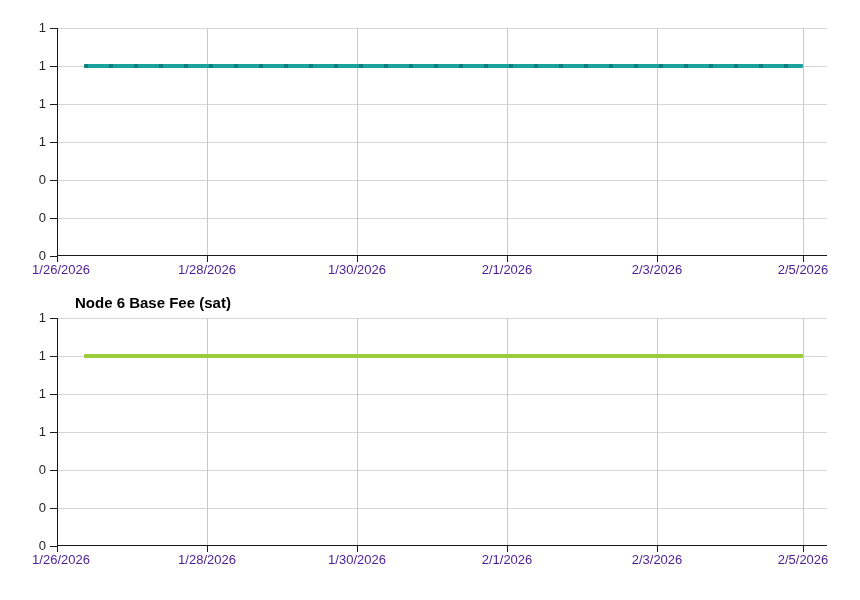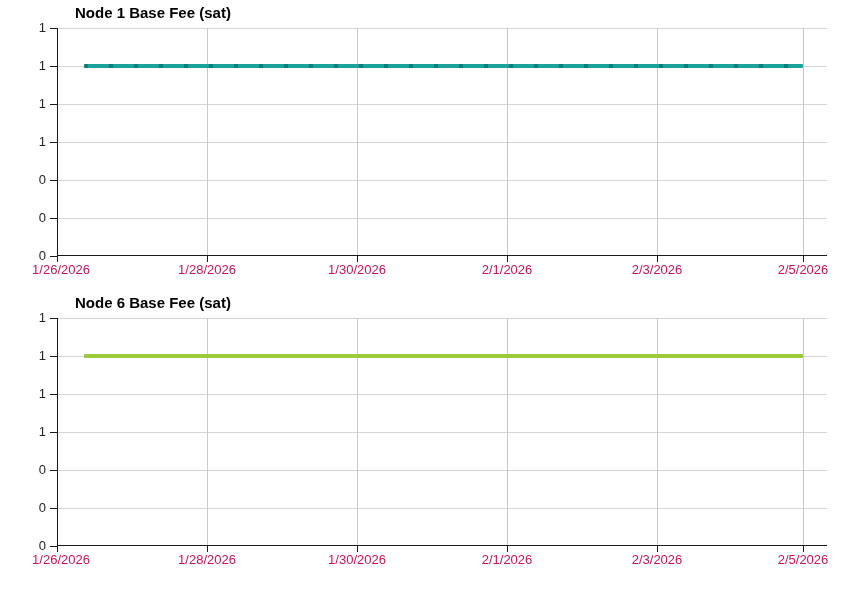--- a/index.html
+++ b/index.html
@@ -23,31 +23,30 @@
   .xaxis{position:absolute;left:0;top:227px;width:770px;height:1.4px;background:#1a1a1a;}
   .ytick{position:absolute;left:-7px;width:7px;height:1.4px;background:#1a1a1a;}
   .xtick{position:absolute;top:228px;width:1.4px;height:6px;background:#1a1a1a;}
   .ylab{
     position:absolute;left:-51px;width:40px;text-align:right;
     font-size:13px;color:#262626;transform:translateY(-50%);
     line-height:14px;
   }
   .xlab{
     position:absolute;top:234px;transform:translateX(-50%);
-    font-size:13px;color:#be185d;white-space:nowrap;line-height:15px;
+    font-size:13px;color:#4c1d95;white-space:nowrap;line-height:15px;
   }
   .series-line{position:absolute;height:4px;border-radius:1px;}
 </style>
 </head>
 <body>
 
 <div class="canvas">
 
   <div class="chart" style="top:0px">
-    <div class="chart-title">Node 1 Base Fee (sat)</div>
     <div class="plot">
         <div class="hgrid" style="top: 0px;"></div>
         <div class="hgrid" style="top: 38px;"></div>
         <div class="hgrid" style="top: 76px;"></div>
         <div class="hgrid" style="top: 114px;"></div>
         <div class="hgrid" style="top: 152px;"></div>
         <div class="hgrid" style="top: 190px;"></div>
         <div class="vgrid" style="left: 150px;"></div>
         <div class="vgrid" style="left: 300px;"></div>
         <div class="vgrid" style="left: 450px;"></div>

